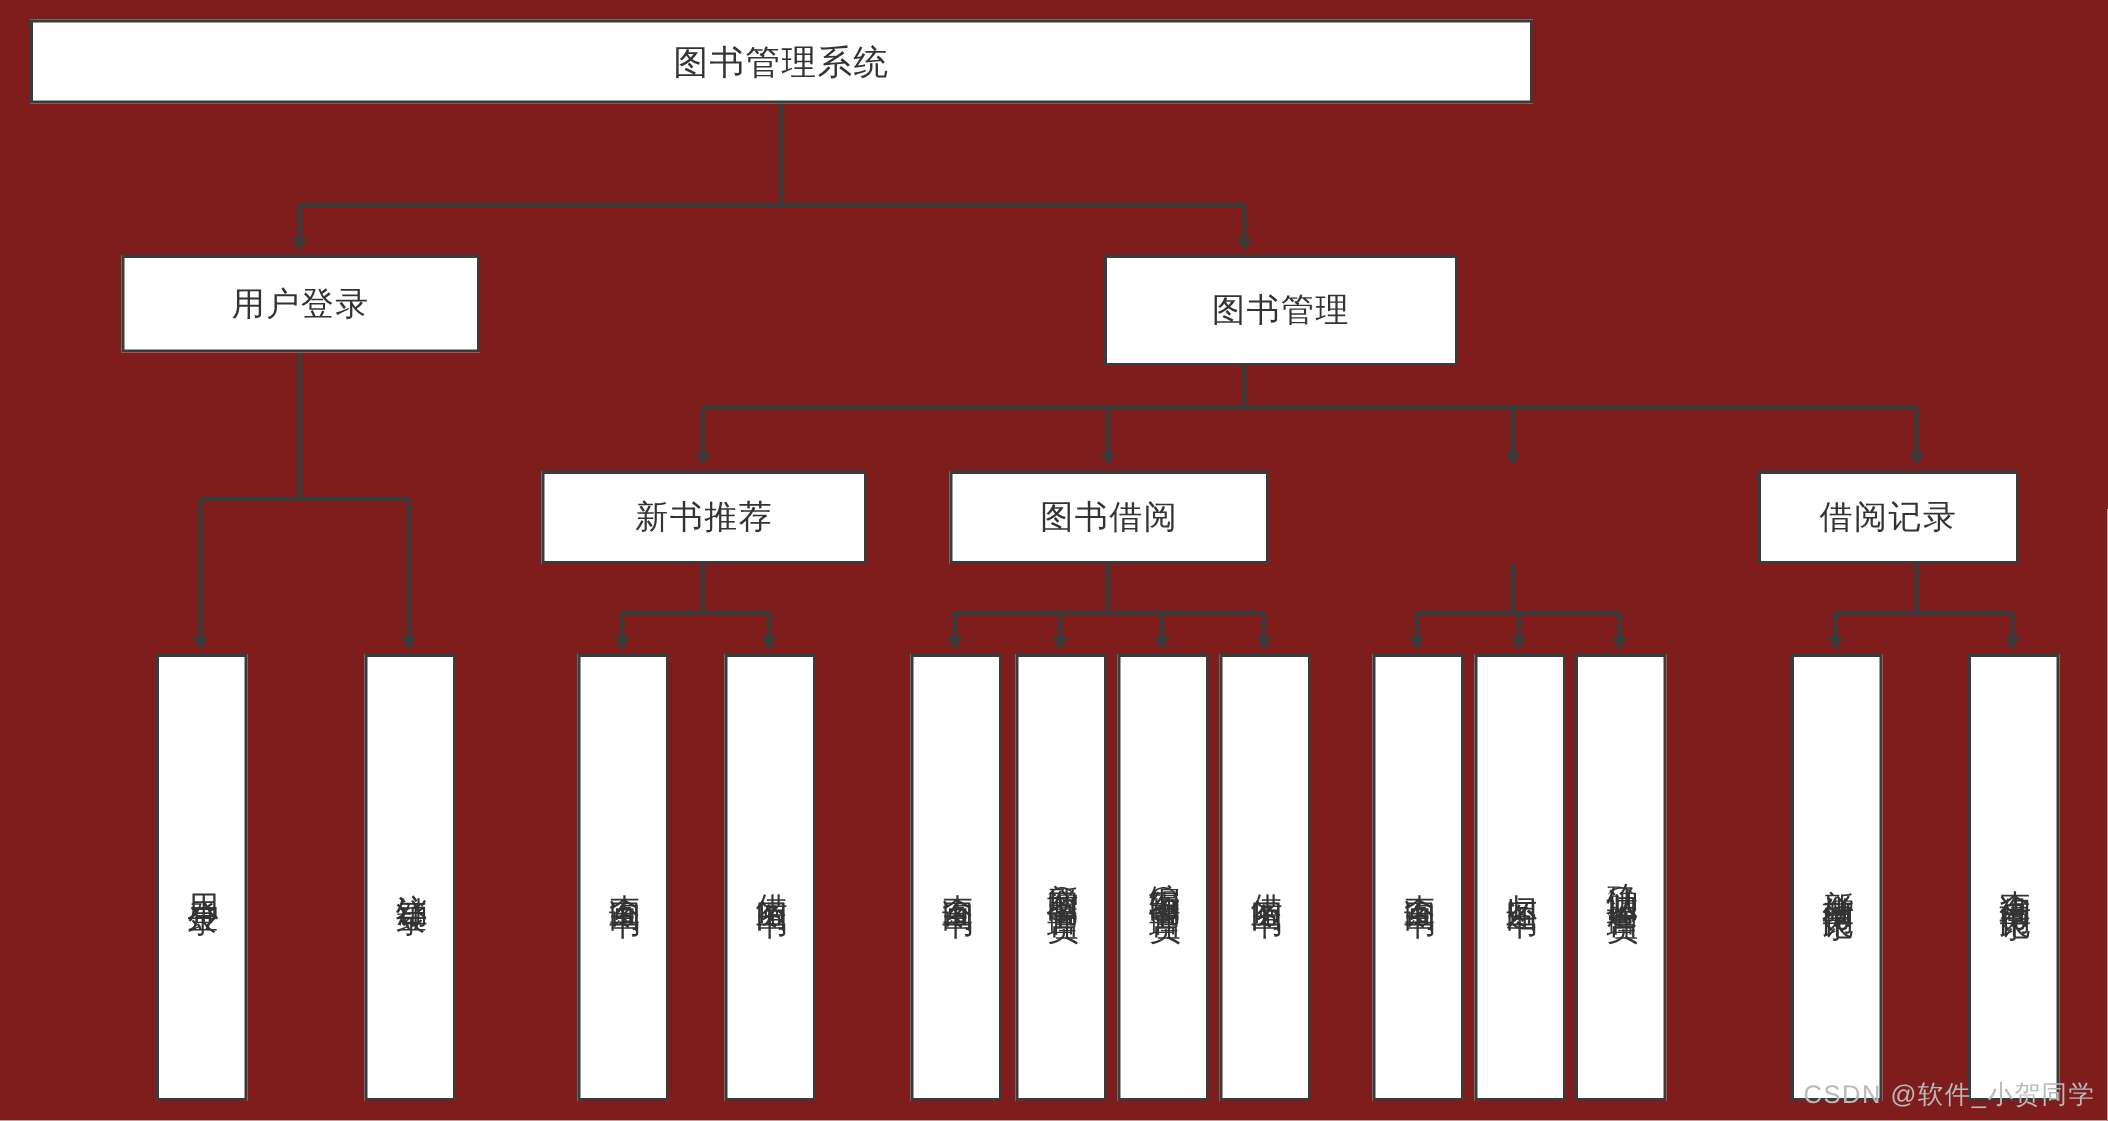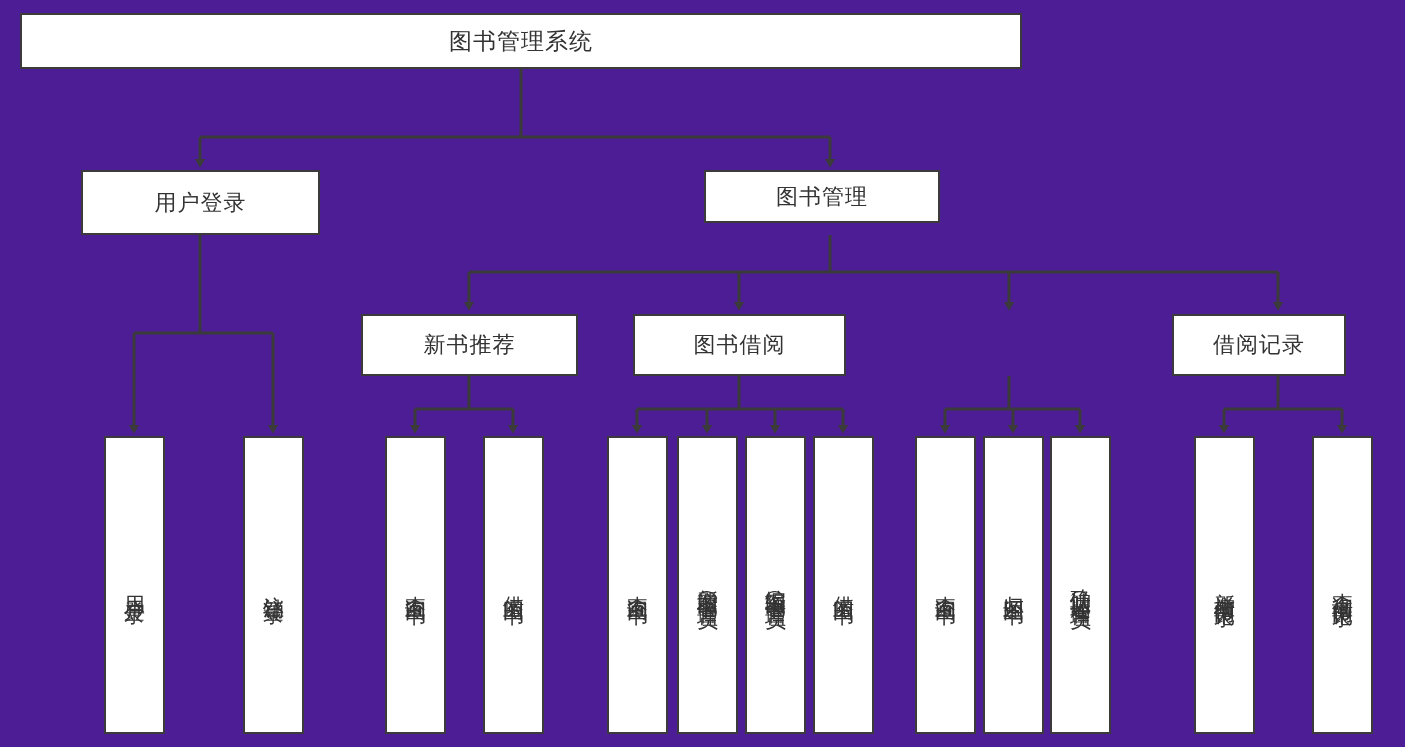--- a/index.html
+++ b/index.html
@@ -1,17 +1,17 @@
 <!DOCTYPE html>
 <html><head>
 <meta charset="utf-8">
 <style>
   html,body{margin:0;padding:0;background:#ffffff;}
   body{font-family:"Liberation Sans","DejaVu Sans",sans-serif;}
-  #stage{position:relative;width:1405px;height:747px;background:#4c1d95;overflow:hidden;text-decoration:underline;}
+  #stage{position:relative;width:1405px;height:747px;background:#7f1d1d;overflow:hidden;text-decoration:underline;}
   svg#wires{position:absolute;left:0;top:0;width:1405px;height:747px;}
   .node{position:absolute;box-sizing:border-box;background:#ffffff;
         border:2.5px solid #3b3b3b;display:flex;align-items:center;justify-content:center;
         color:#333333;}
   .node.h{font-size:22px;letter-spacing:1px;}
   .node.v{writing-mode:vertical-rl;text-orientation:upright;font-size:21px;
           line-height:1.15;letter-spacing:3px;padding:6px 0;}
   .node.v span{writing-mode:vertical-rl;text-orientation:upright;display:block;}
   #title-node{font-size:23px;}
   #watermark{position:absolute;right:8px;bottom:6px;font-size:17px;color:#b9b9b9;
@@ -72,21 +72,21 @@
     </g>
   </svg>
 
   <div class="node h" id="title-node" style="left:20px;top:13px;width:1002px;height:56px;">
     <span>图书管理系统</span>
   </div>
 
   <div class="node h" style="left:81px;top:170px;width:239px;height:65px;">
     <span>用户登录</span>
   </div>
-  <div class="node h" style="left:704px;top:170px;width:236px;height:53px;align-items:center;">
+  <div class="node h" style="left:736px;top:170px;width:236px;height:74px;align-items:center;">
     <span>图书管理</span>
   </div>
 
   <div class="node h" style="left:633px;top:314px;width:213px;height:62px;">
     <span>图书借阅</span>
   </div>
   <div class="node h" style="left:361px;top:314px;width:217px;height:62px;">
     <span>新书推荐</span>
   </div>
   <div class="node h" style="left:1172px;top:314px;width:174px;height:62px;">
@@ -130,14 +130,15 @@
     <span>确认归还（管理员）</span>
   </div>
 
   <div class="node v" style="left:1194px;top:436px;width:61px;height:298px;">
     <span>新增借阅记录</span>
   </div>
   <div class="node v" style="left:1312px;top:436px;width:61px;height:298px;">
     <span>查询借阅记录</span>
   </div>
 
+  <div id="watermark">CSDN @软件_小贺同学</div>
 
 </div>
 
 </body></html>

